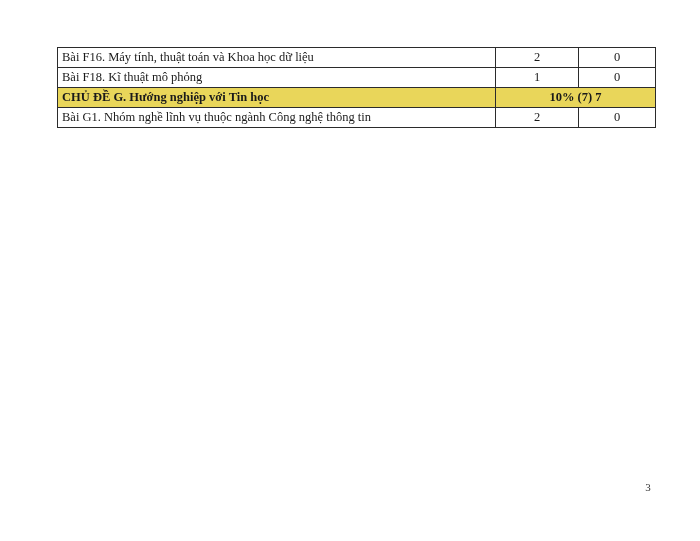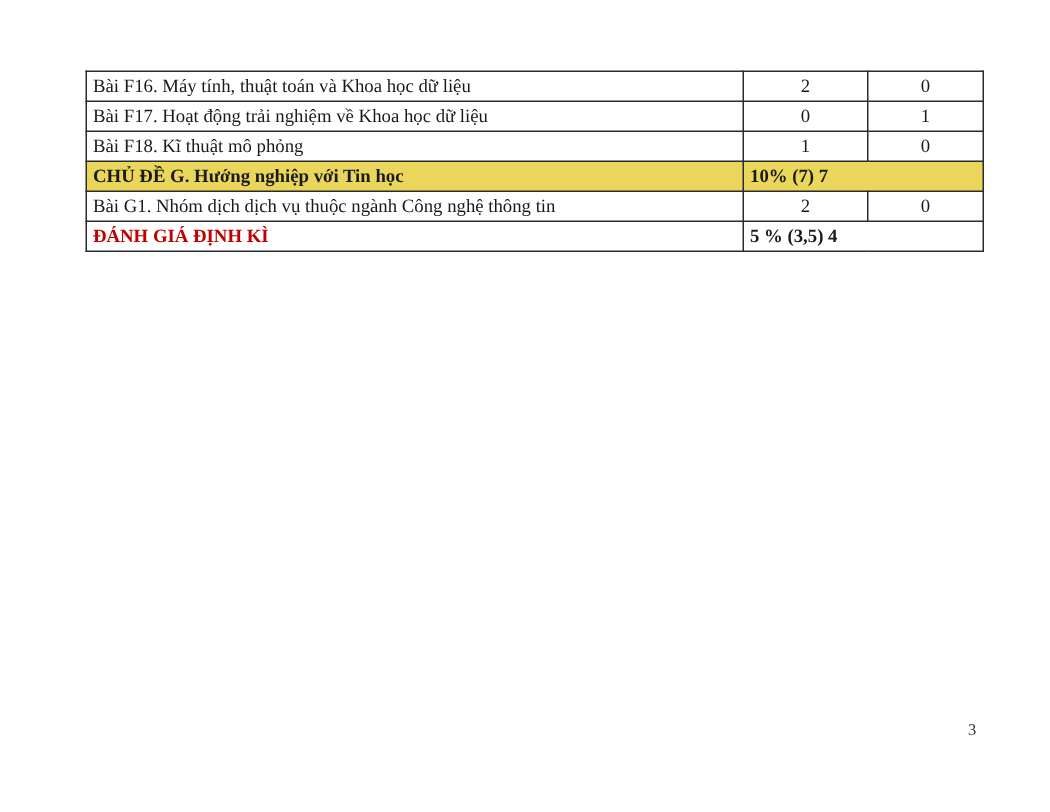--- a/index.html
+++ b/index.html
@@ -29,21 +29,21 @@
     border: 1px solid #2b2b2b;
     height: 19px;
     padding: 0 4px;
     line-height: 1.25;
     vertical-align: middle;
     overflow: hidden;
     white-space: nowrap;
   }
   td.c-label { text-align: left; padding-left: 6px; }
   td.c-num   { text-align: center; }
-  td.c-merged{ text-align: left; font-weight: bold; }
+  td.c-merged{ text-align: center; font-weight: bold; }
   tr.row-theme td {
     background: var(--highlight, #E9D65A);
     font-weight: bold;
   }
   tr.row-theme td.c-label { text-align: left; }
   tr.row-assessment td.c-label {
     color: var(--accent-red, #C00000);
     font-weight: bold;
   }
   tr.row-total td.c-label { font-weight: bold; }
@@ -68,40 +68,31 @@
       <col style="width:83px">
       <col style="width:77px">
     </colgroup>
     <tbody>
       <tr>
         <td class="c-label">Bài F16. Máy tính, thuật toán và Khoa học dữ liệu</td>
         <td class="c-num">2</td>
         <td class="c-num">0</td>
       </tr>
       <tr>
-        <td class="c-label">Bài F17. Hoạt động trải nghiệm về Khoa học dữ liệu</td>
-        <td class="c-num">0</td>
-        <td class="c-num">1</td>
-      </tr>
-      <tr>
         <td class="c-label">Bài F18. Kĩ thuật mô phỏng</td>
         <td class="c-num">1</td>
         <td class="c-num">0</td>
       </tr>
       <tr class="row-theme">
         <td class="c-label">CHỦ ĐỀ G. Hướng nghiệp với Tin học</td>
         <td class="c-merged" colspan="2">10% (7) 7</td>
       </tr>
       <tr>
-        <td class="c-label">Bài G1. Nhóm dịch dịch vụ thuộc ngành Công nghệ thông tin</td>
+        <td class="c-label">Bài G1. Nhóm nghề lĩnh vụ thuộc ngành Công nghệ thông tin</td>
         <td class="c-num">2</td>
         <td class="c-num">0</td>
-      </tr>
-      <tr class="row-assessment">
-        <td class="c-label">ĐÁNH GIÁ ĐỊNH KÌ</td>
-        <td class="c-merged" colspan="2">5 % (3,5) 4</td>
       </tr>
     </tbody>
   </table>
 
   <div id="page-number">3</div>
 
 </div>
 
 </body></html>

